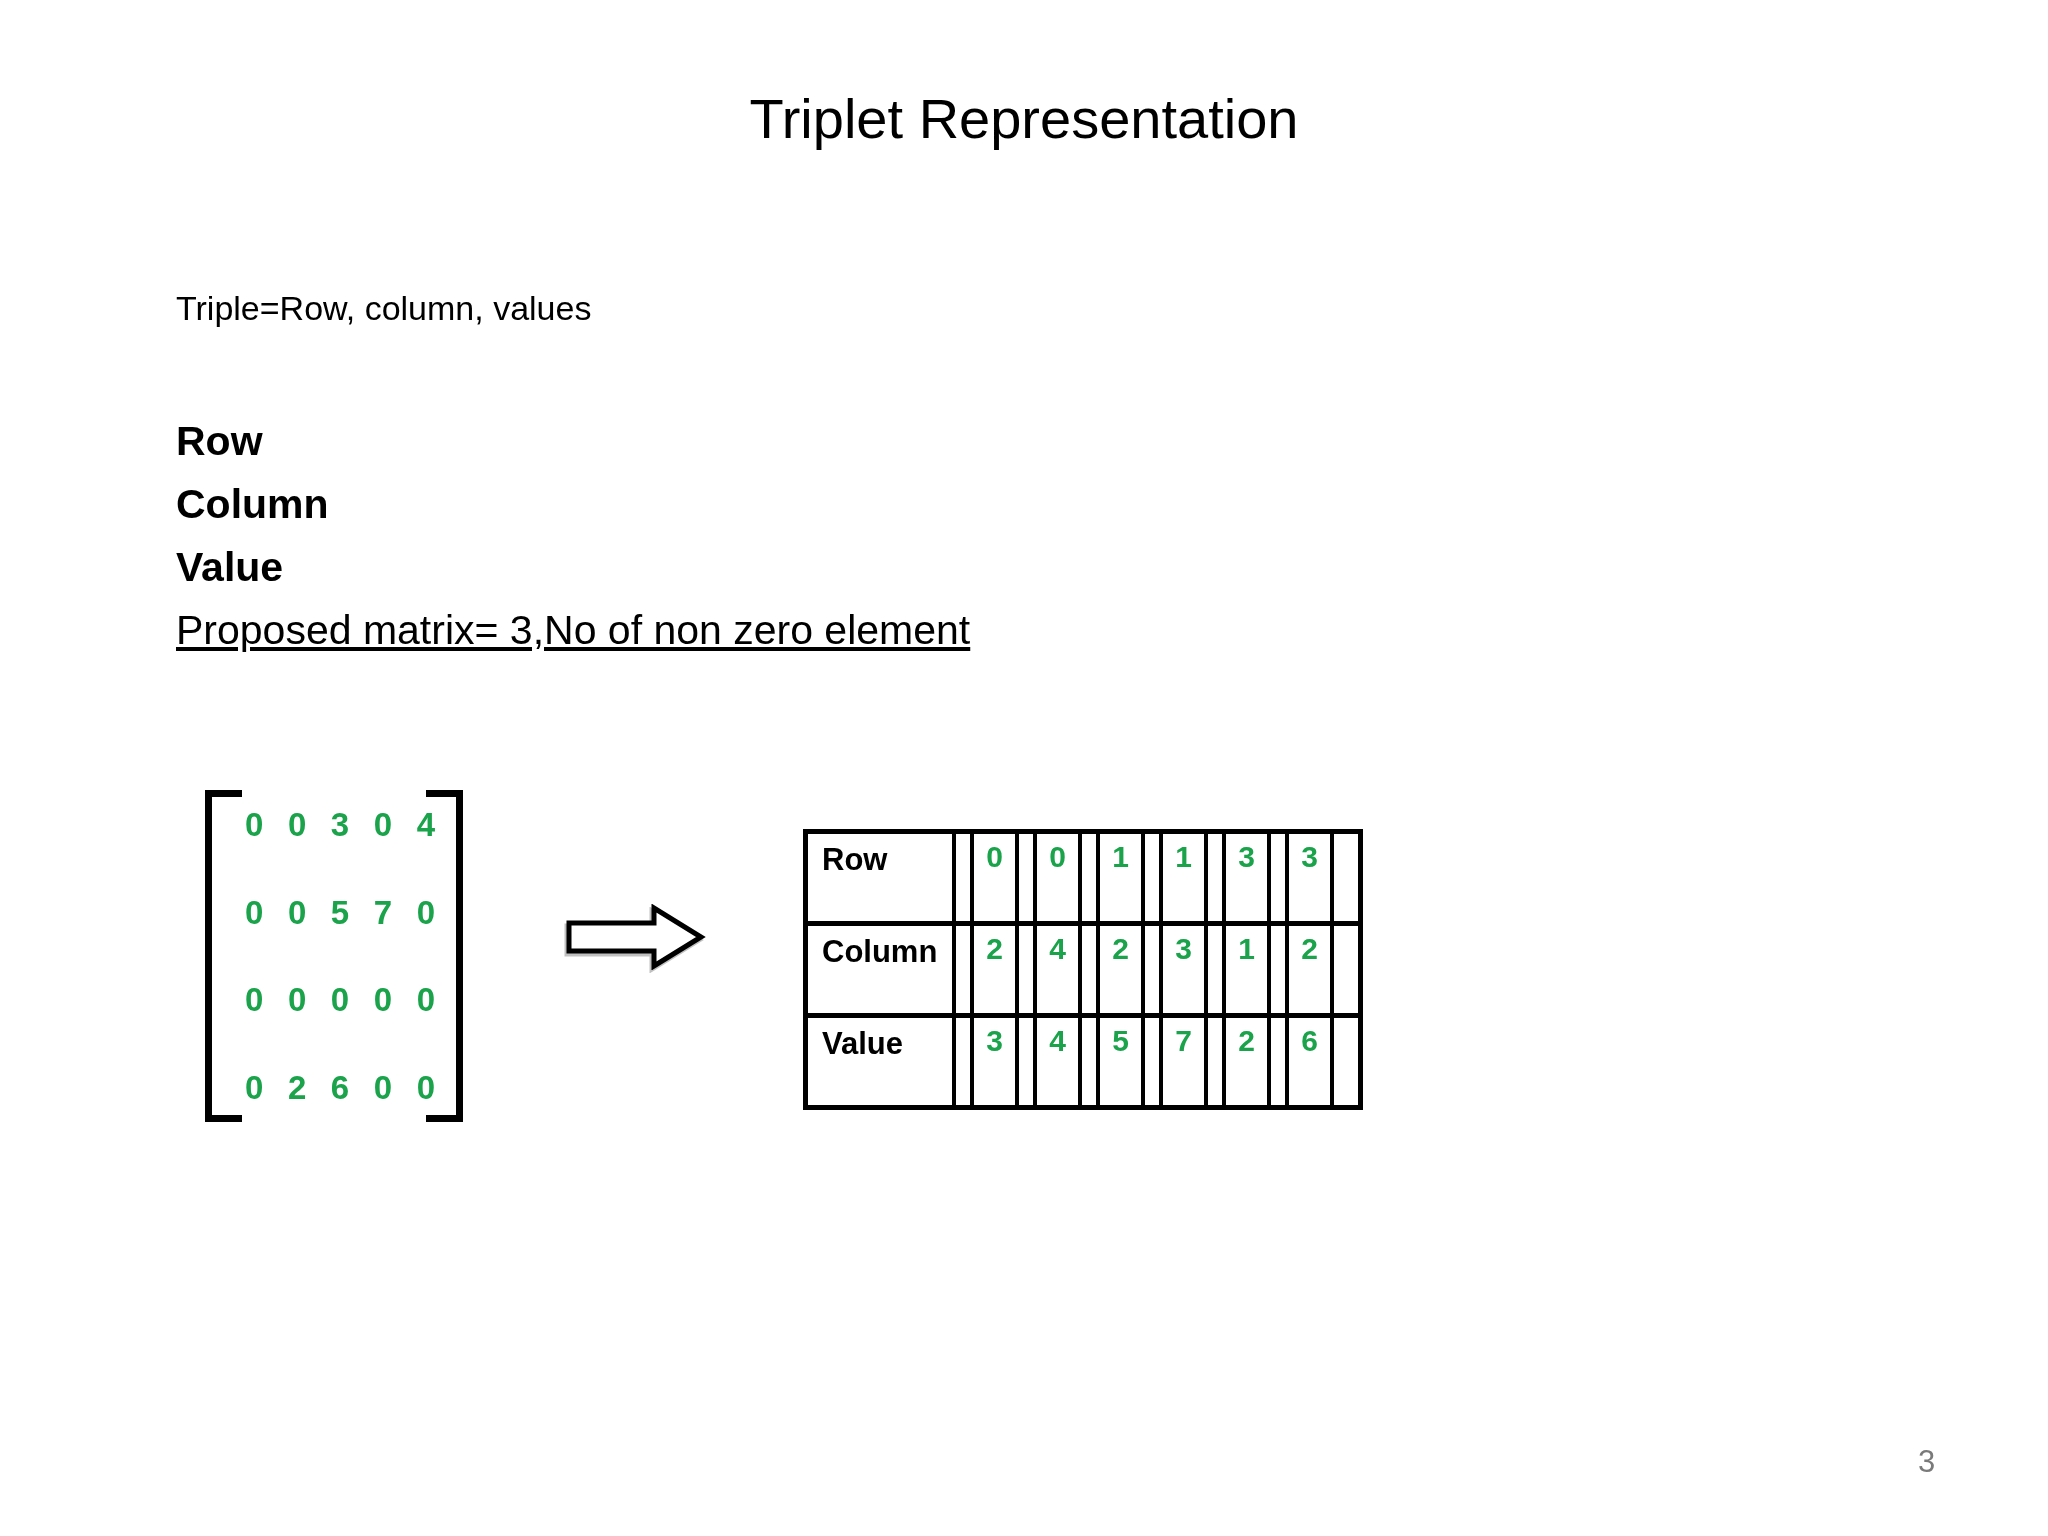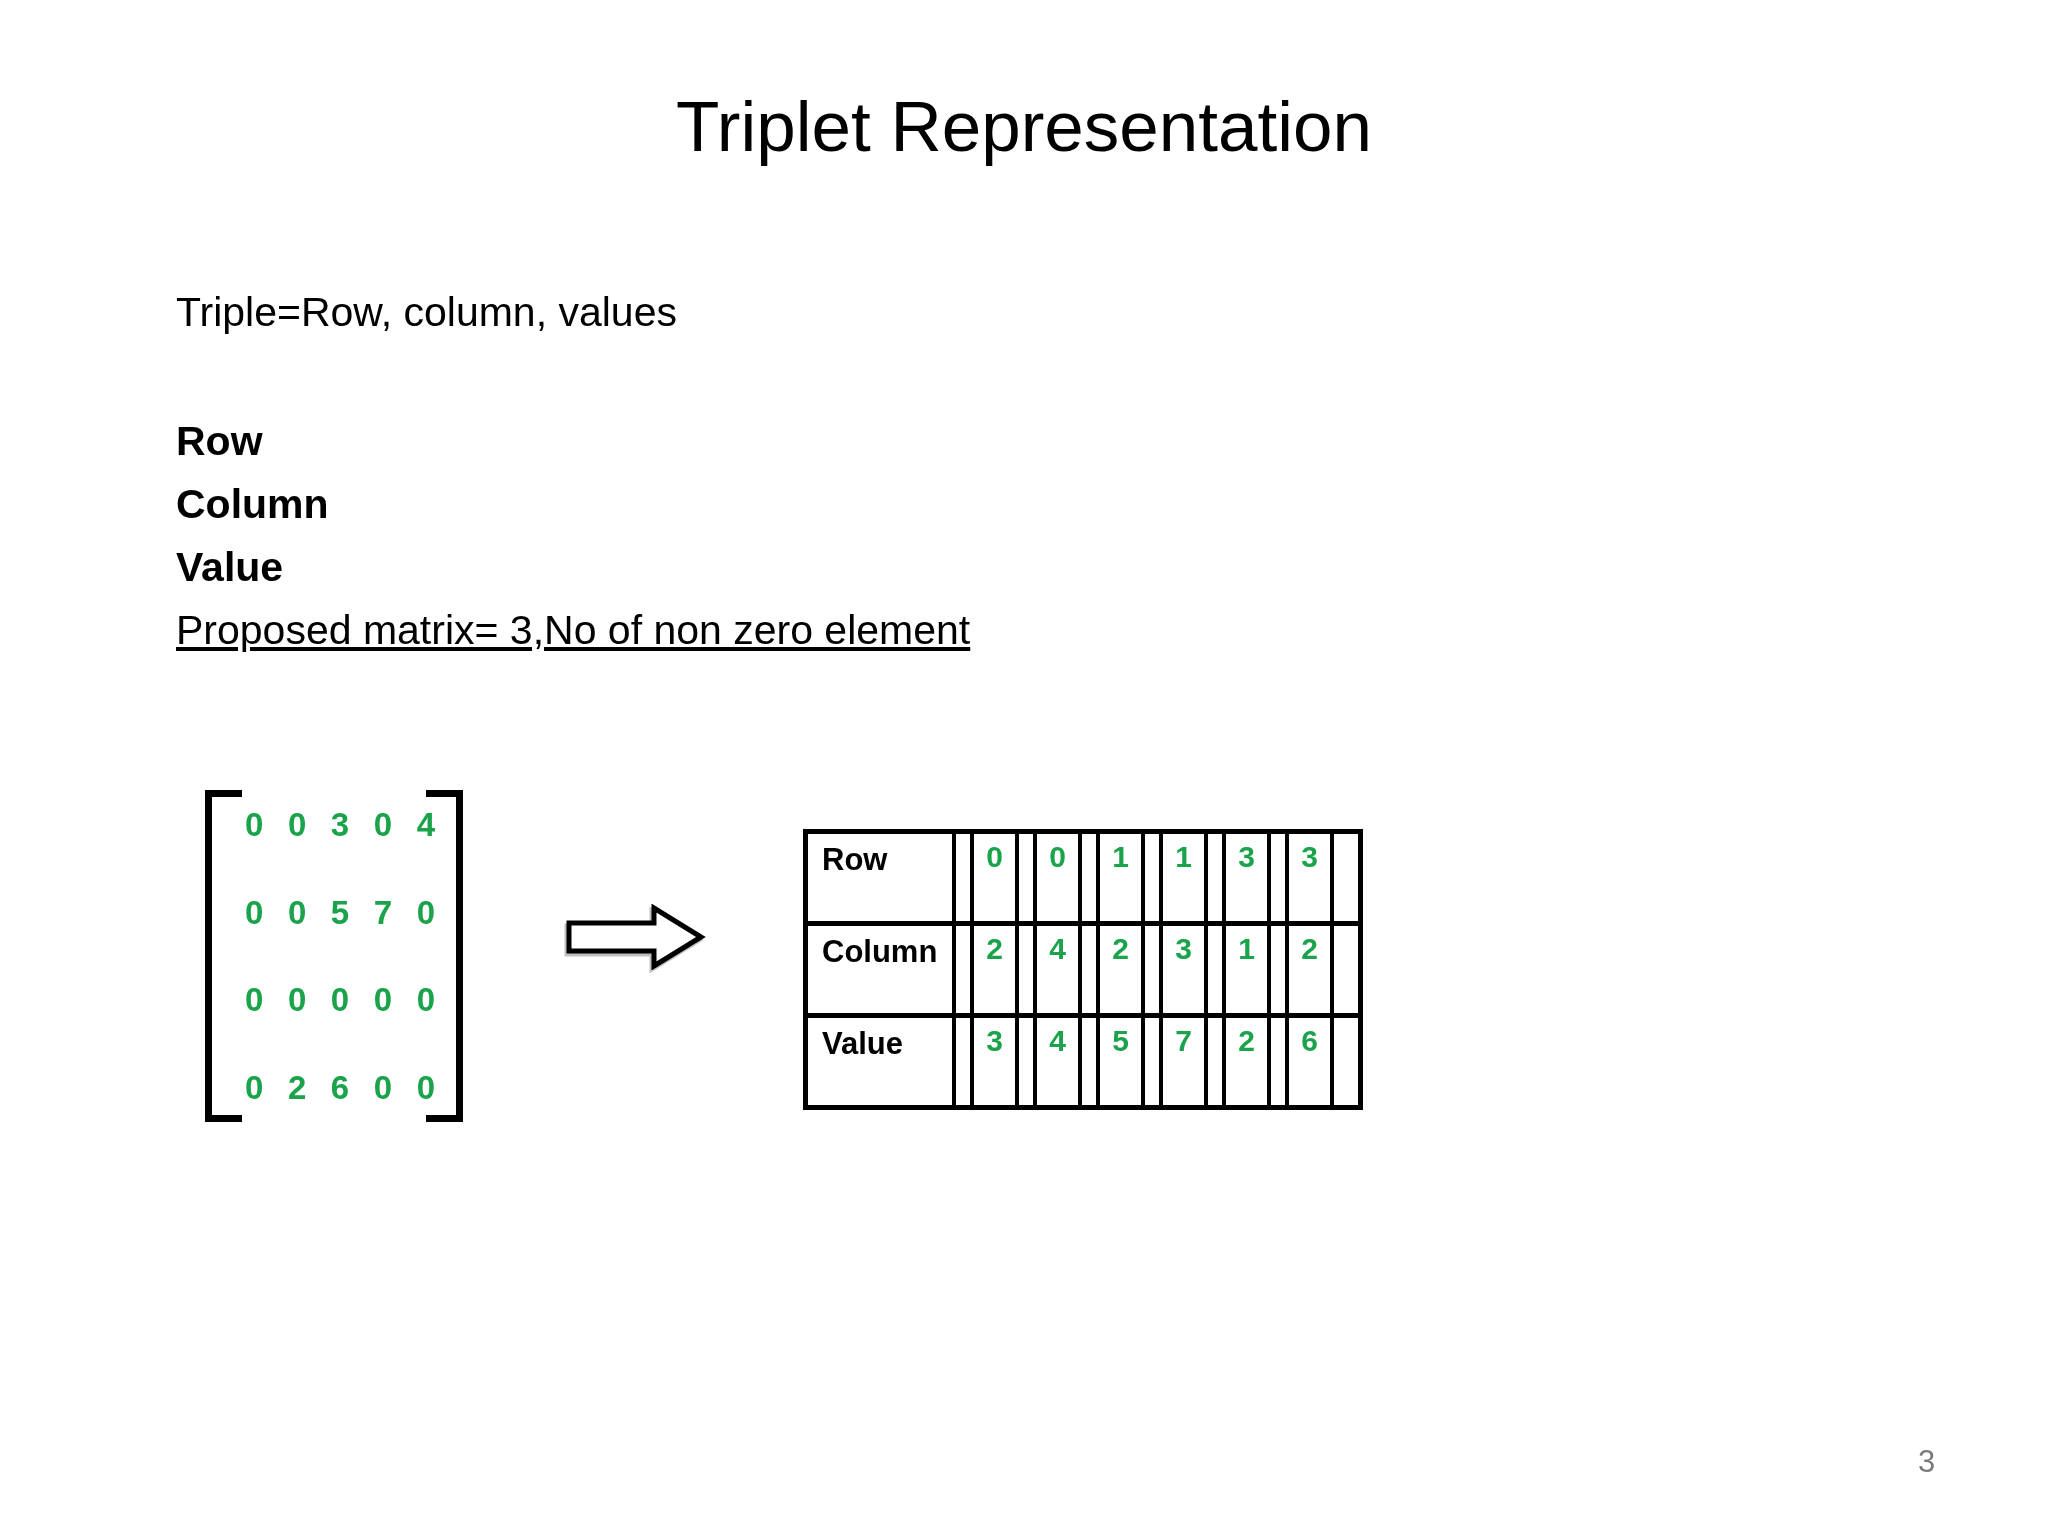--- a/index.html
+++ b/index.html
@@ -4,24 +4,24 @@
 <style>
   :root{ --green:#1aa34a; --ink:#000000; --gray:#7a7a7a; }
   html,body{margin:0;padding:0;}
   body{
     width:2048px;height:1536px;position:relative;overflow:hidden;
     background:#ffffff;color:var(--ink);
     font-family:"Liberation Sans",sans-serif;
   }
   .title{
     position:absolute;top:88px;left:0;width:100%;
-    text-align:center;font-size:71px;line-height:1.1;color:var(--ink);
+    text-align:center;font-size:56px;line-height:1.1;color:var(--ink);
   }
   .intro{
-    position:absolute;left:176px;top:288px;font-size:41px;line-height:1.2;
+    position:absolute;left:176px;top:288px;font-size:34px;line-height:1.2;
   }
   .textblock{
     position:absolute;left:176px;top:418px;font-size:41px;
   }
   .def-line{display:flex;align-items:flex-start;height:63px;}
   .def-term{flex:0 0 215px;font-weight:bold;}
   .def-desc{white-space:nowrap;}
   .note{height:63px;text-decoration:underline;}
 
   

